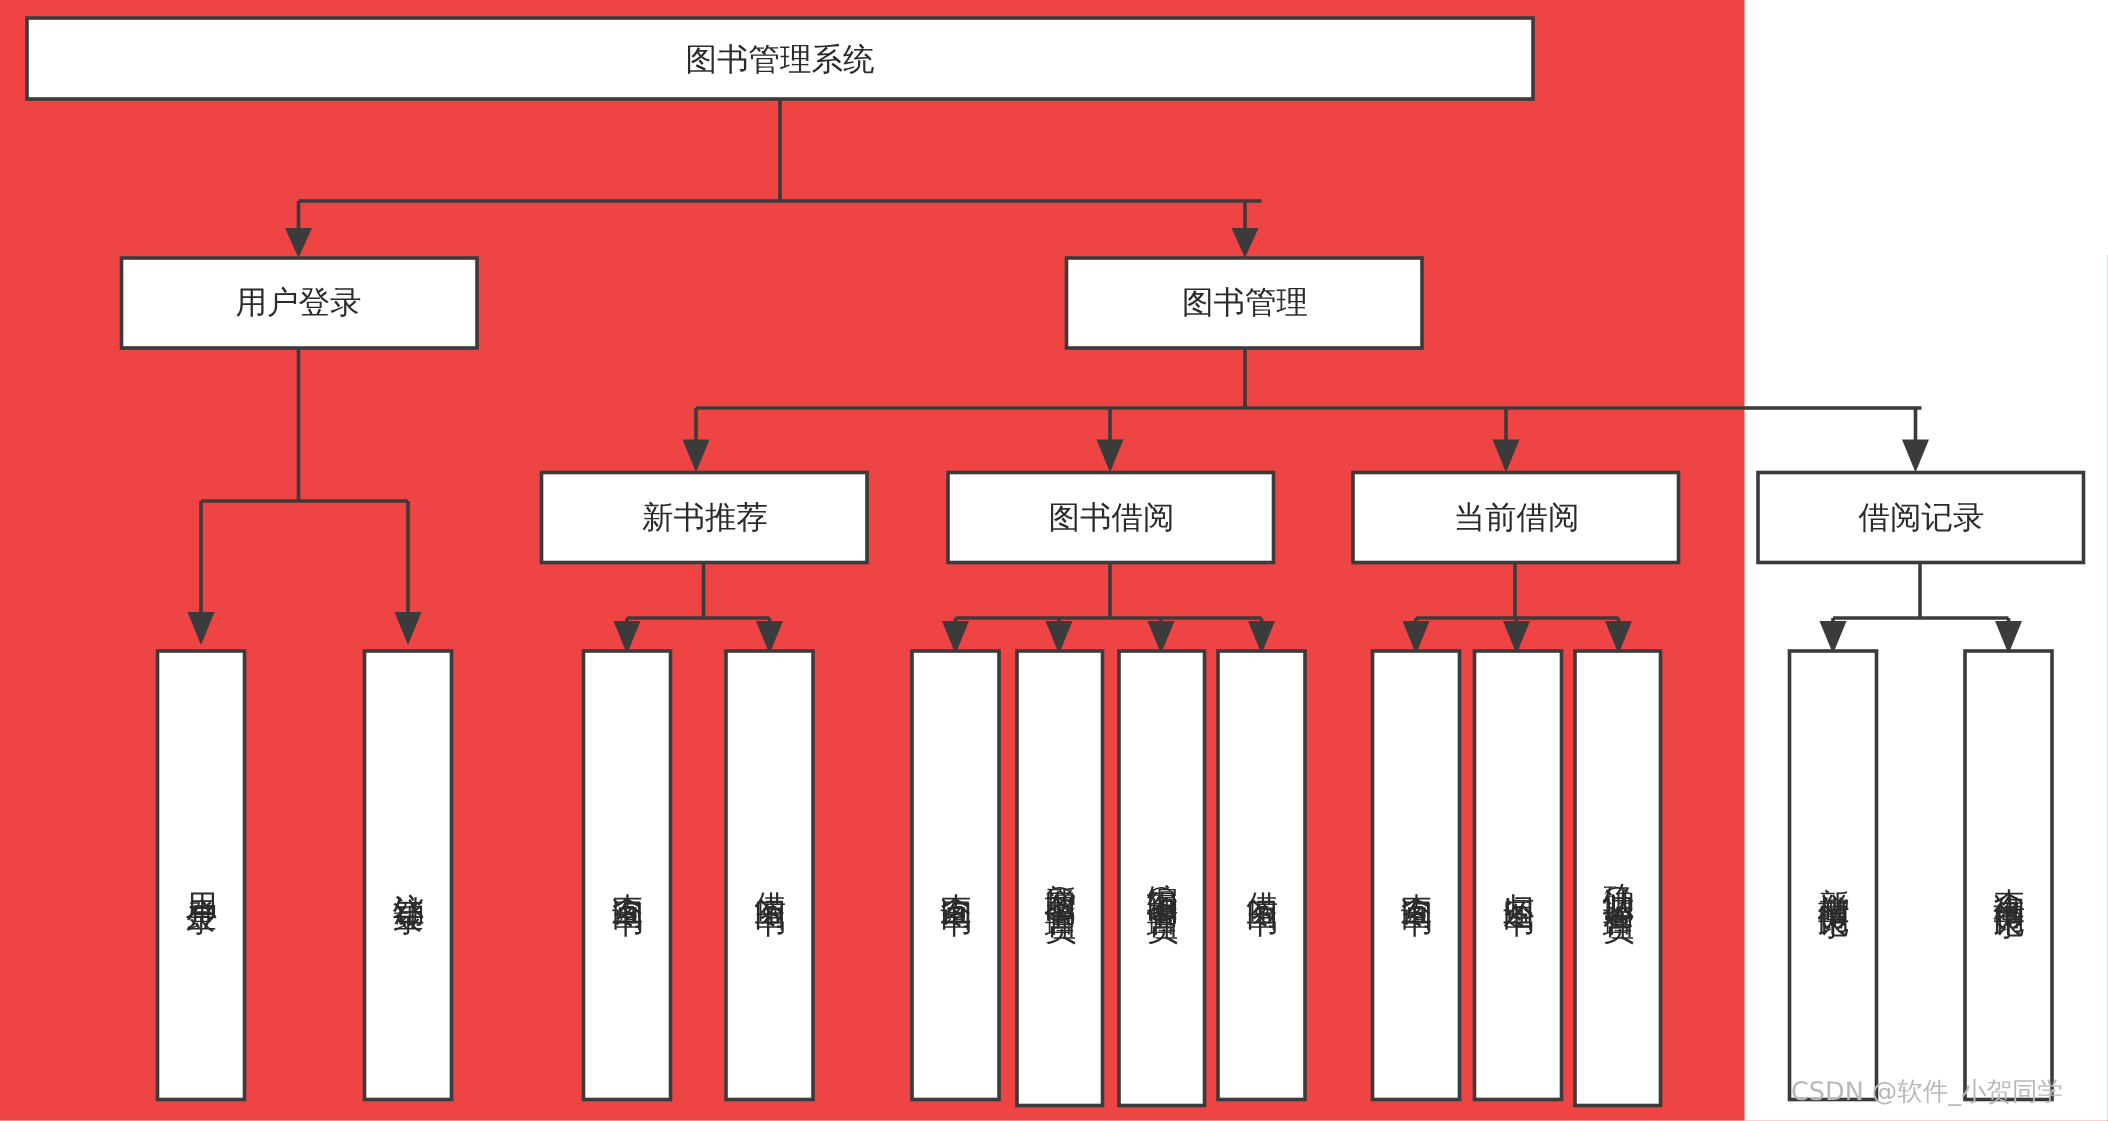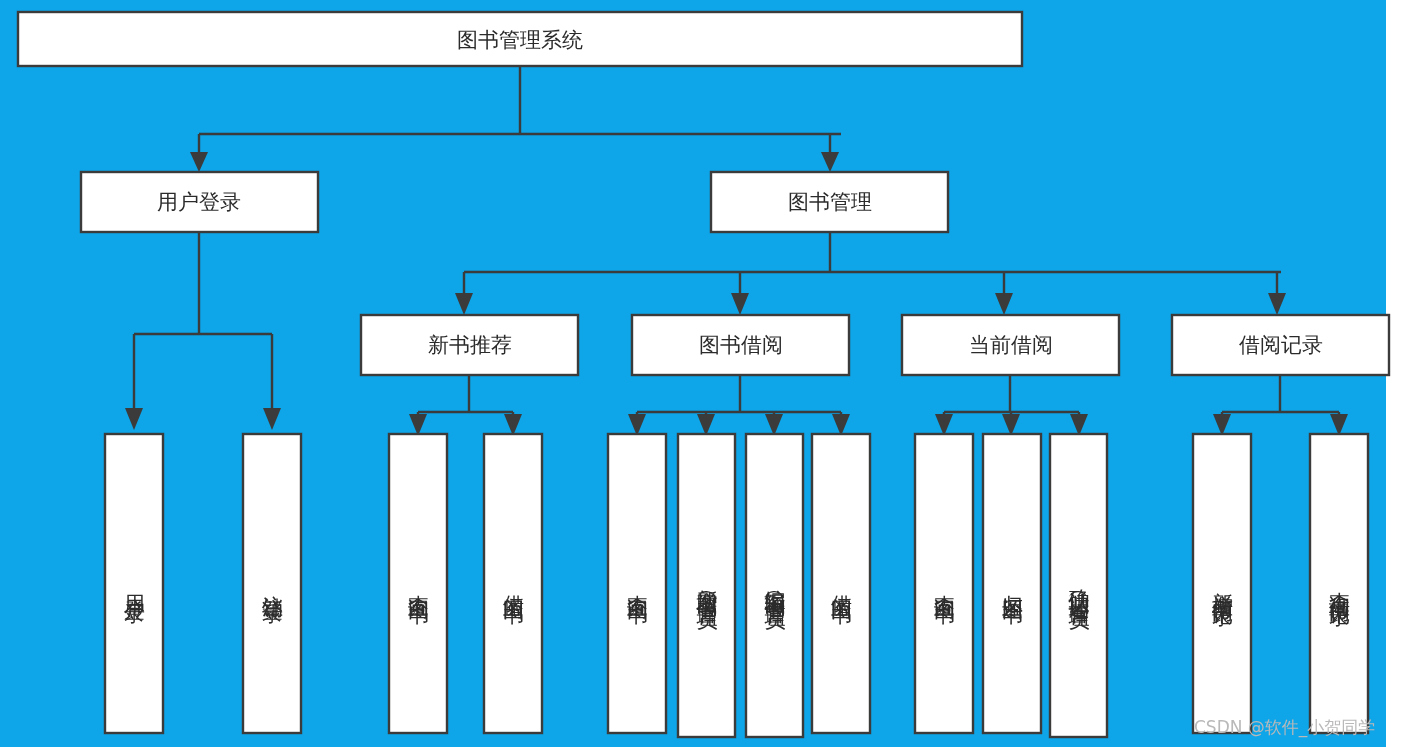--- a/index.html
+++ b/index.html
@@ -8,23 +8,23 @@
     background: #ffffff;
   }
   body {
     width: 1405px;
     height: 747px;
     font-family: "DejaVu Sans", "Liberation Sans", sans-serif;
     overflow: hidden;
   }
   #diagram-root {
     position: relative;
-    width: 1386px;
+    width: 1163px;
     height: 747px;
-    background: #0ea5e9;
+    background: #ef4444;
   }
   svg.diagram-canvas {
     position: absolute;
     top: 0;
     left: 0;
     width: 1405px;
     height: 747px;
     display: block;
   }
   .node-box {

